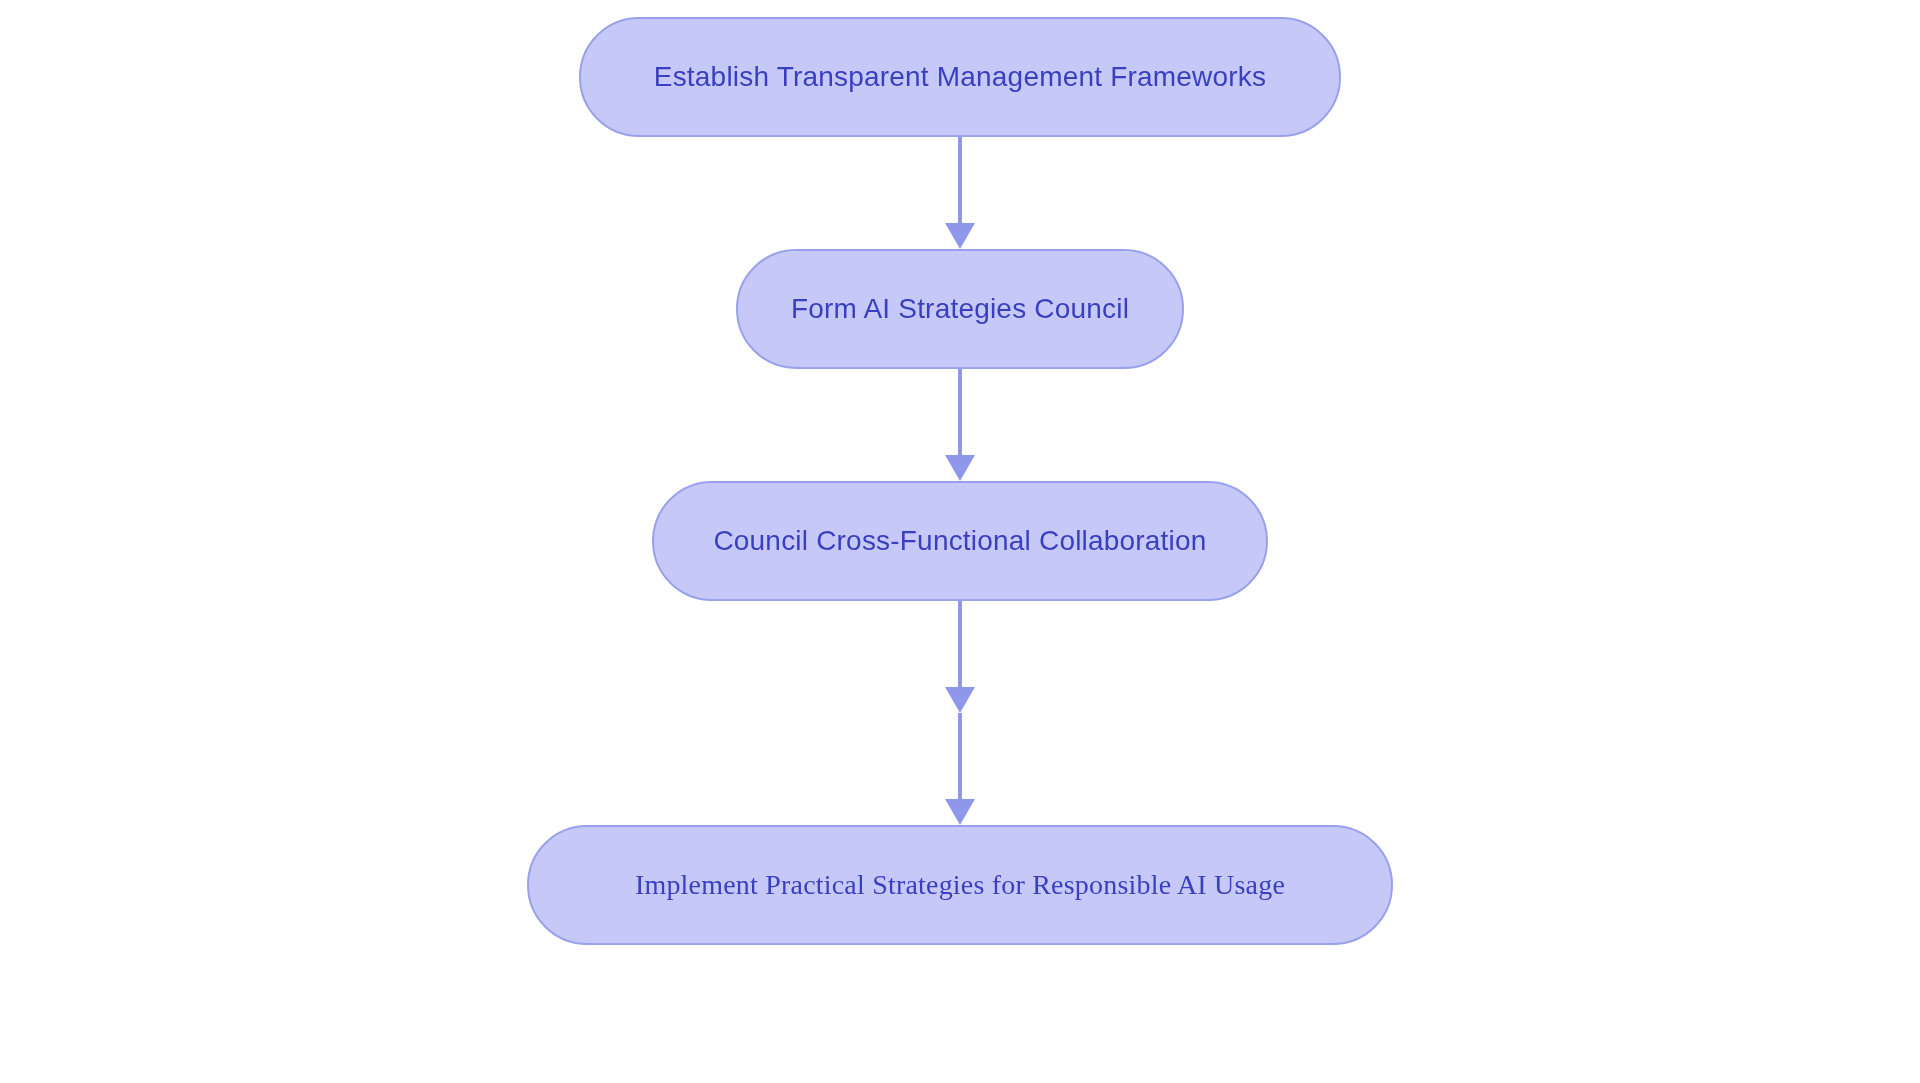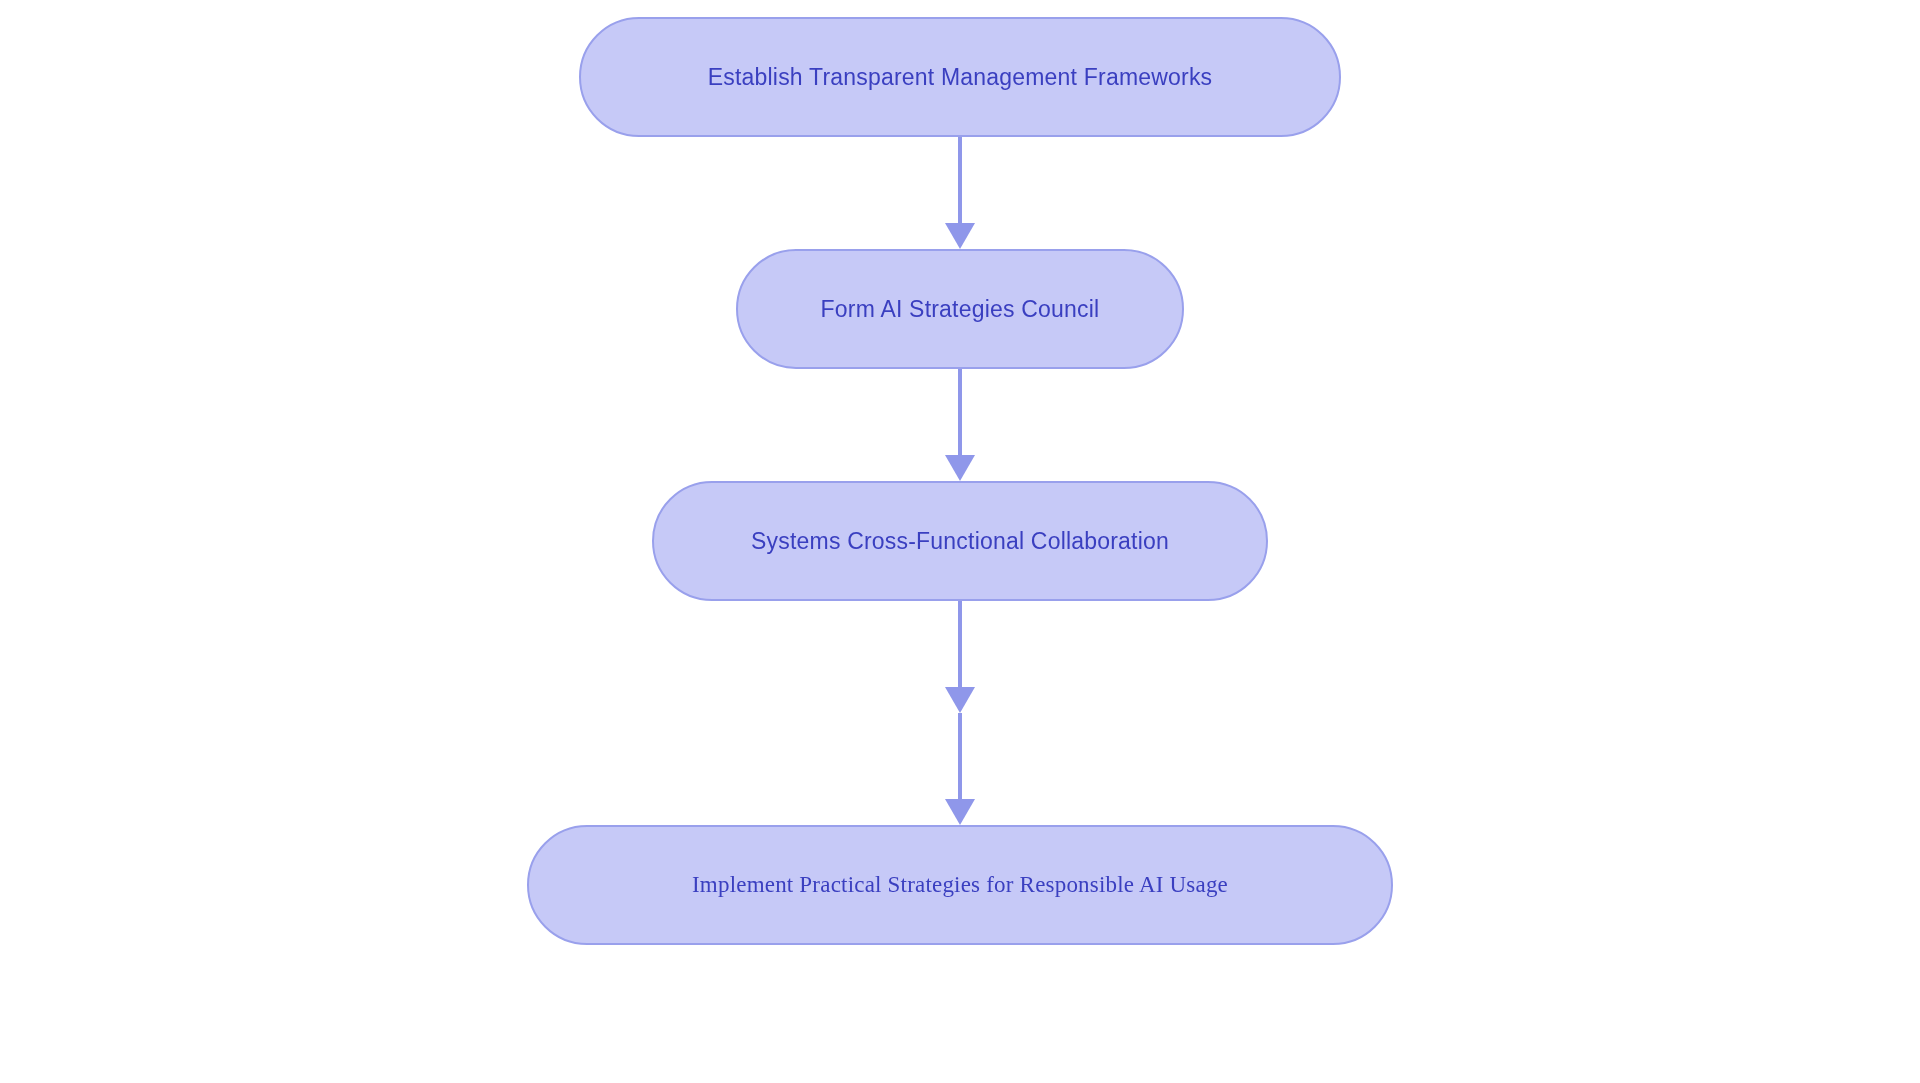--- a/index.html
+++ b/index.html
@@ -28,21 +28,21 @@
   }
   .node {
     height: 120px;
     border-radius: 60px;
     background: var(--node-fill);
     border: 2px solid var(--node-border);
     display: flex;
     align-items: center;
     justify-content: center;
     color: var(--node-text);
-    font-size: 23px;
+    font-size: 28px;
     letter-spacing: 0.2px;
     white-space: nowrap;
     flex: 0 0 auto;
   }
   .node-1 { width: 762px; }
   .node-2 { width: 448px; }
   .node-3 { width: 616px; }
   .node-4 { width: 600px; }
   .node-5 { width: 866px; font-family: Liberation Serif, serif; }
   .connector {
@@ -82,21 +82,21 @@
   <div class="node node-2">
     <span>Form AI Strategies Council</span>
   </div>
 
   <div class="connector">
     <div class="line"></div>
     <div class="head"></div>
   </div>
 
   <div class="node node-3">
-    <span>Systems Cross-Functional Collaboration</span>
+    <span>Council Cross-Functional Collaboration</span>
   </div>
 
   <div class="connector">
     <div class="line"></div>
     <div class="head"></div>
   </div>
 
 
   <div class="connector">
     <div class="line"></div>

